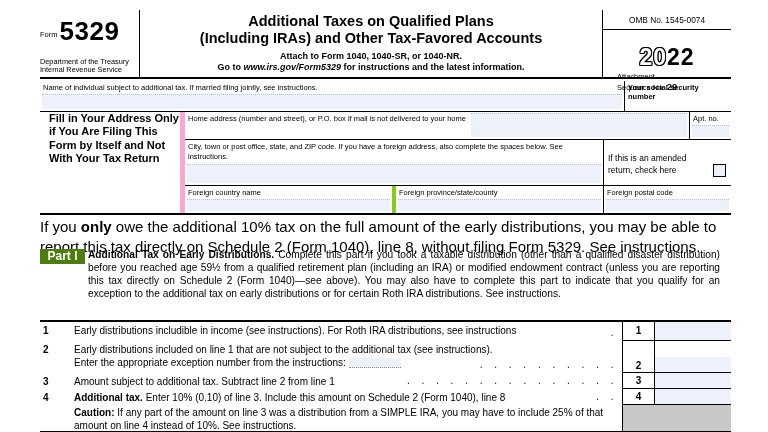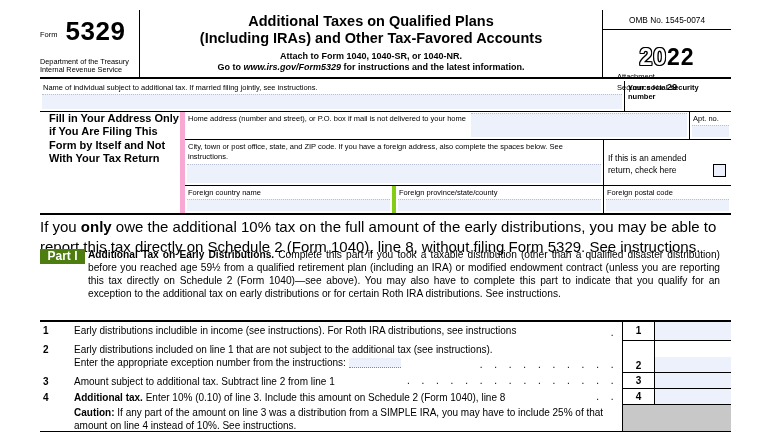--- a/index.html
+++ b/index.html
@@ -7,21 +7,21 @@
   .page {
     position:relative; width:768px; height:432px; background:#fff;
     font-family:"Liberation Sans","DejaVu Sans",sans-serif; color:#000;
     overflow:hidden;
   }
   
   .hdr { position:absolute; top:10px; left:40px; width:691px; height:69px;
          border-bottom:2px solid #000; display:flex; }
   .hdr-left { width:100px; border-right:1px solid #000; padding:4px 2px 2px 0;
               display:flex; flex-direction:column; }
-  .form-line { display:flex; align-items:flex-end; gap:8px; }
+  .form-line { display:flex; align-items:flex-end; gap:2px; }
   .form-word { font-size:7.5px; padding-bottom:3px; }
   .form-num  { font-size:26px; font-weight:bold; line-height:.85; letter-spacing:.5px;margin-top:6px; }
   .dept { margin-top:auto; font-size:7.3px; line-height:1.2; }
   .hdr-center { flex:1; text-align:center; padding-top:3px; border-right:1px solid #000; }
   .title { font-size:14.5px; font-weight:bold; line-height:1.2; }
   .attach { font-size:9px; font-weight:bold; margin-top:3px; }
   .goto { font-size:9px; font-weight:bold; margin-top:1px; }
   .goto .url { font-style:italic; }
   .hdr-right { width:128px; display:flex; flex-direction:column; }
   .omb { font-size:8.3px; text-align:center; padding:5px 0 4px 0; border-bottom:1px solid #000; }

